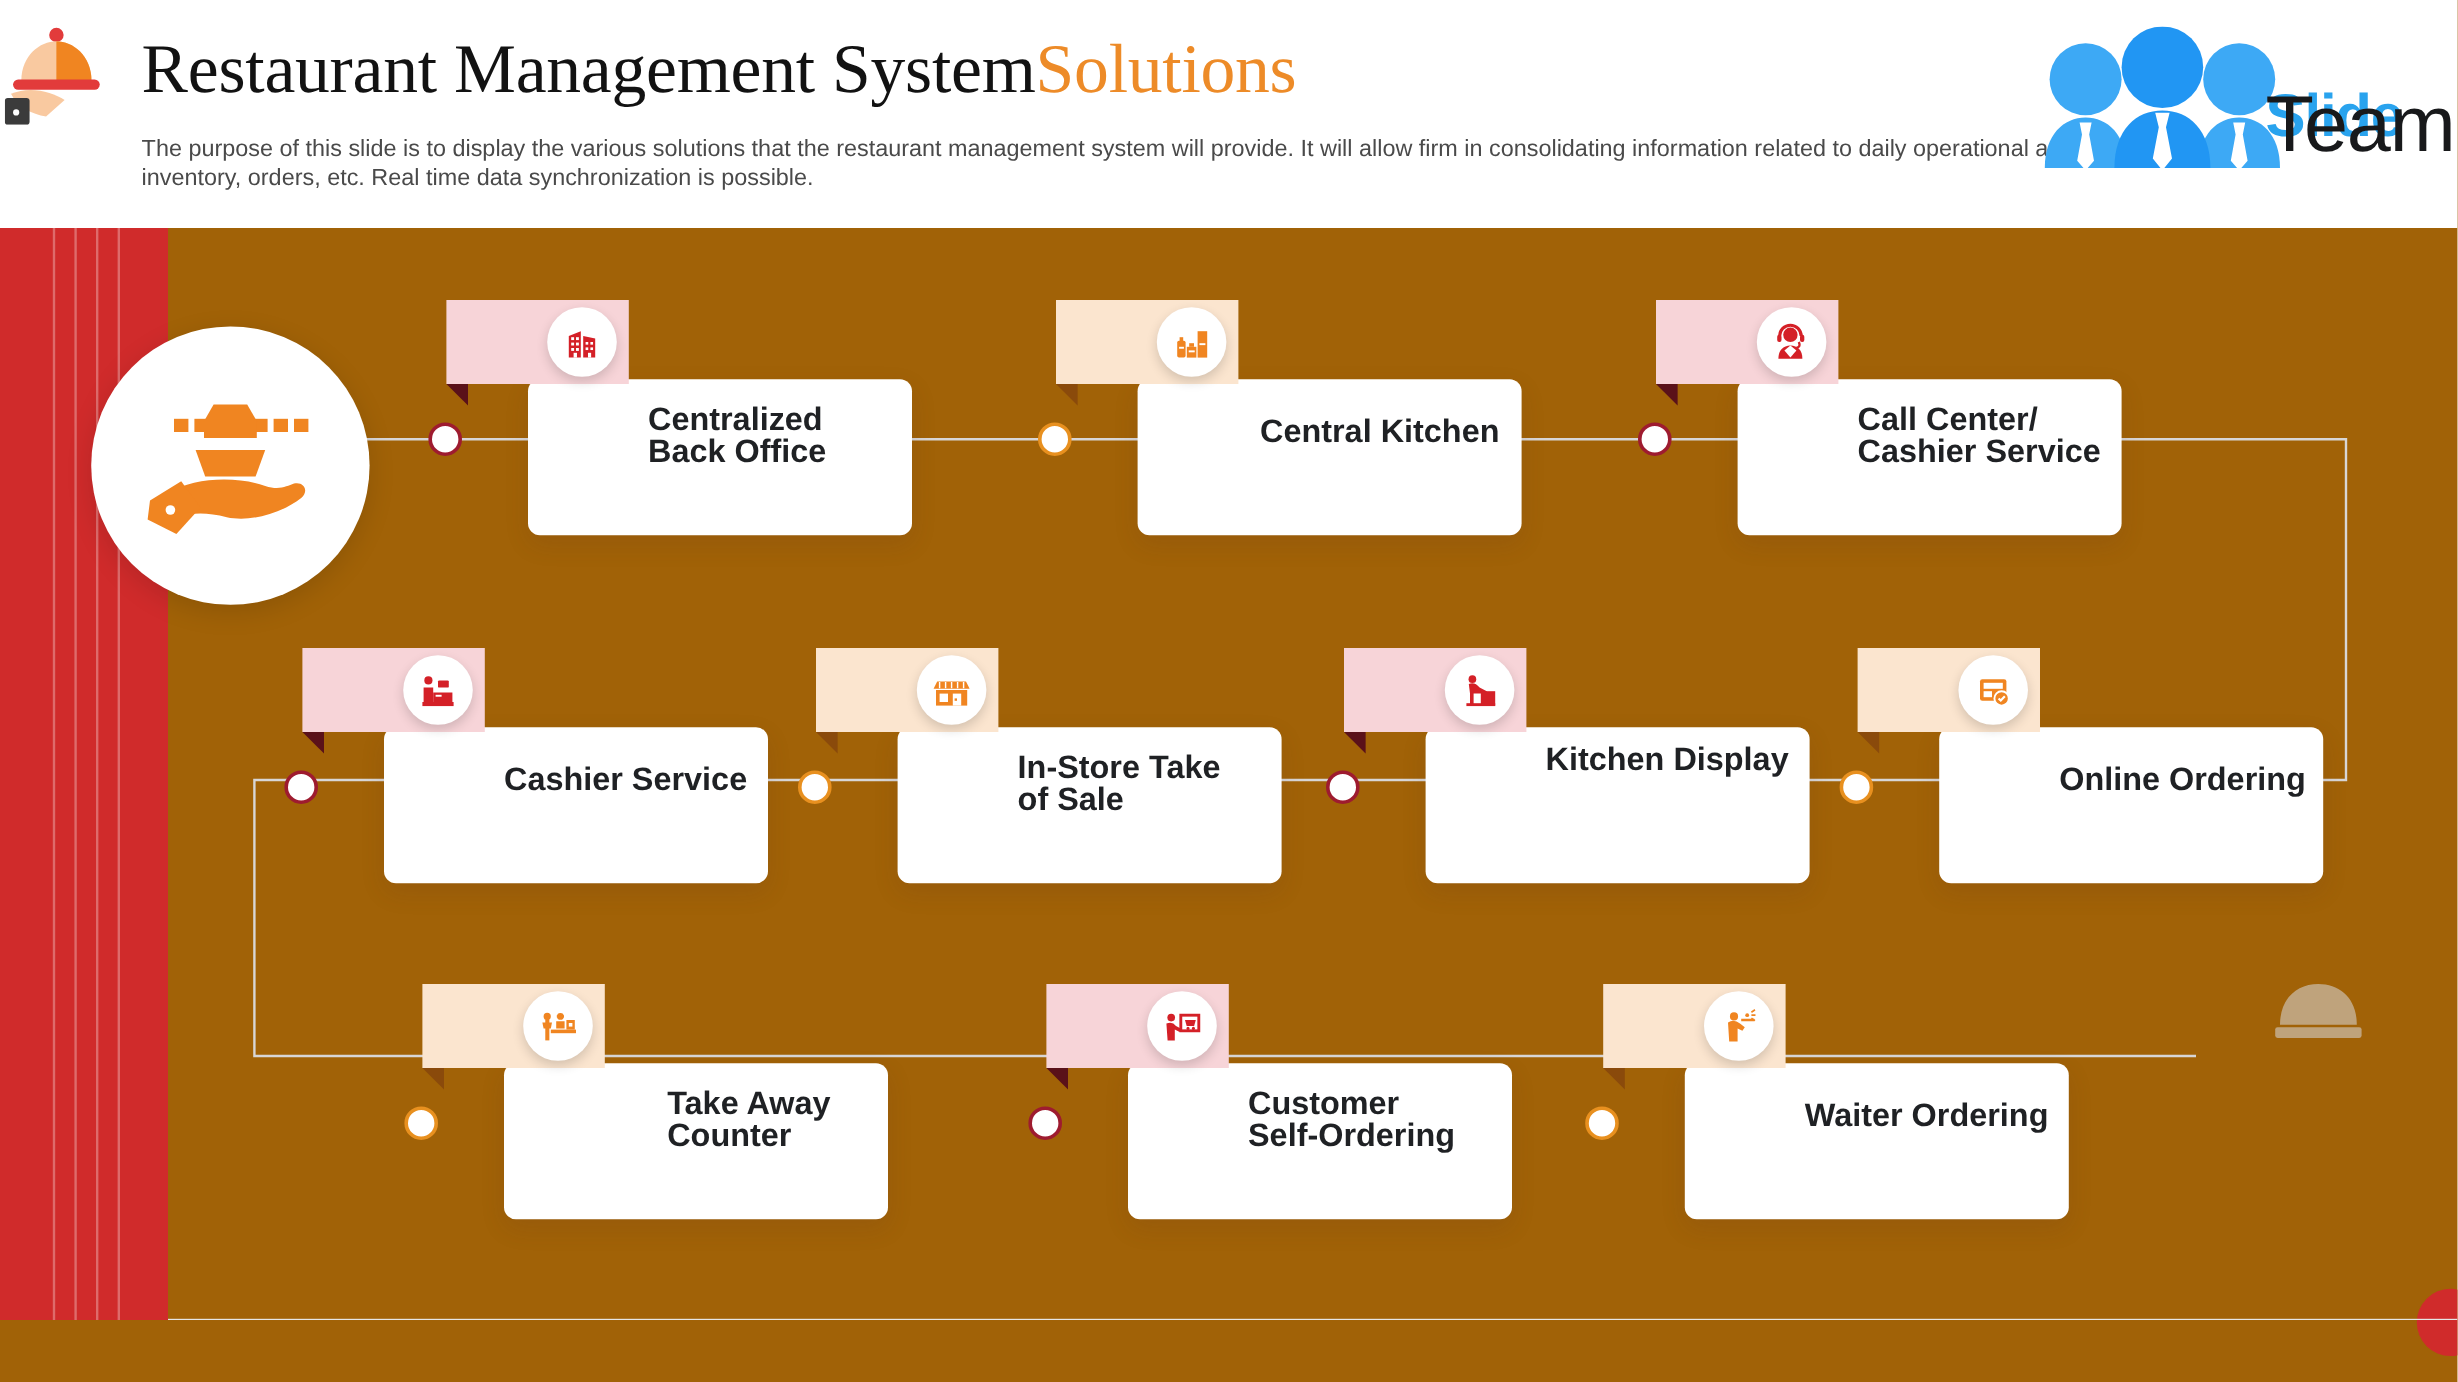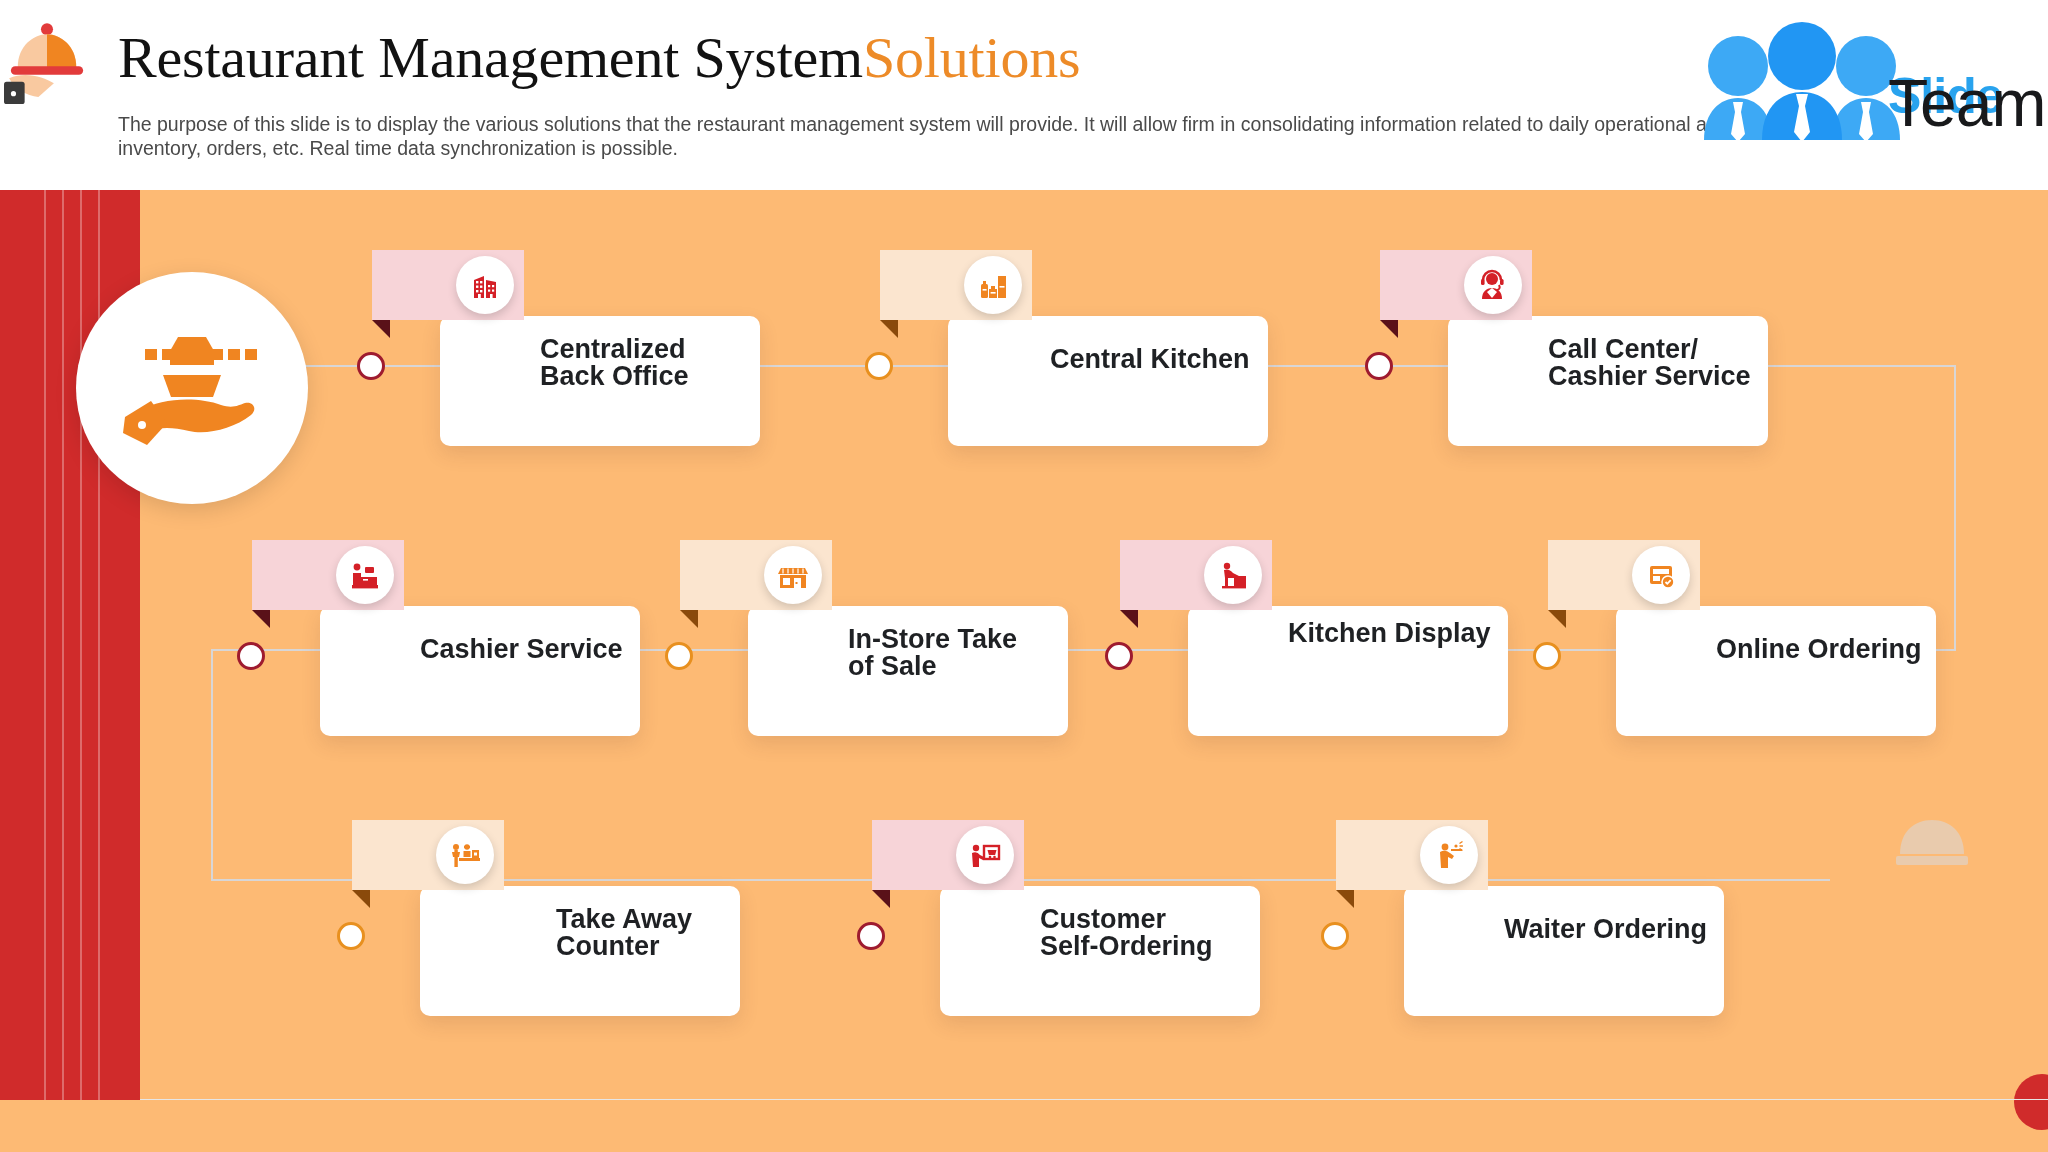--- a/index.html
+++ b/index.html
@@ -5,21 +5,21 @@
   * { box-sizing: border-box; margin: 0; padding: 0; }
   html, body {
     width: 2048px; height: 1152px;
     background: #ffffff;
     font-family: "Liberation Sans", sans-serif;
     overflow: hidden;
   }
   #slide {
     position: relative;
     width: 2048px; height: 1152px;
-    background: #fdba74;
+    background: #a16207;
     overflow: hidden;
   }
 
   
   .header { position: absolute; left: 0; top: 0; width: 2048px; height: 190px; background:#fff; }
   .cloche-logo { position: absolute; left: 4px; top: 18px; width: 86px; height: 86px; }
   .title {
     position: absolute; left: 118px; top: 24px;
     font-family: "Liberation Serif", serif;
     font-size: 58px; font-weight: 400; color: #121212;

